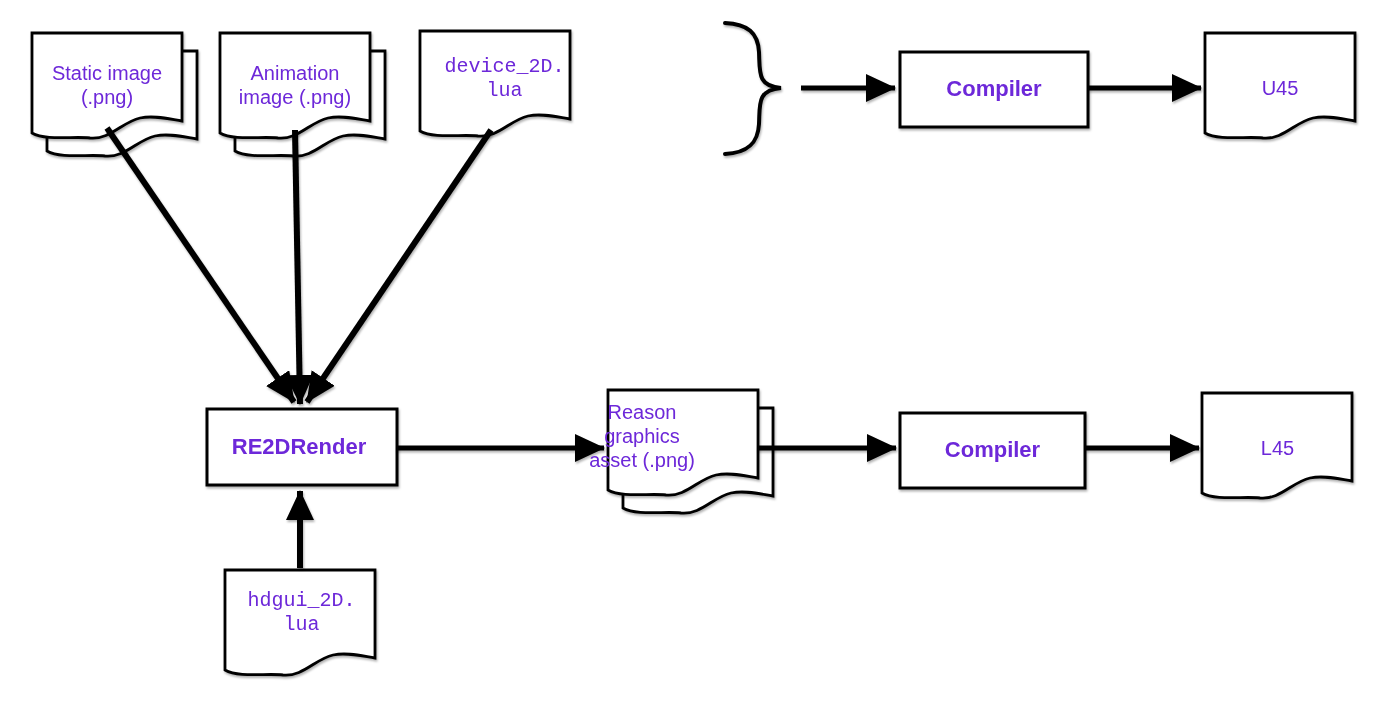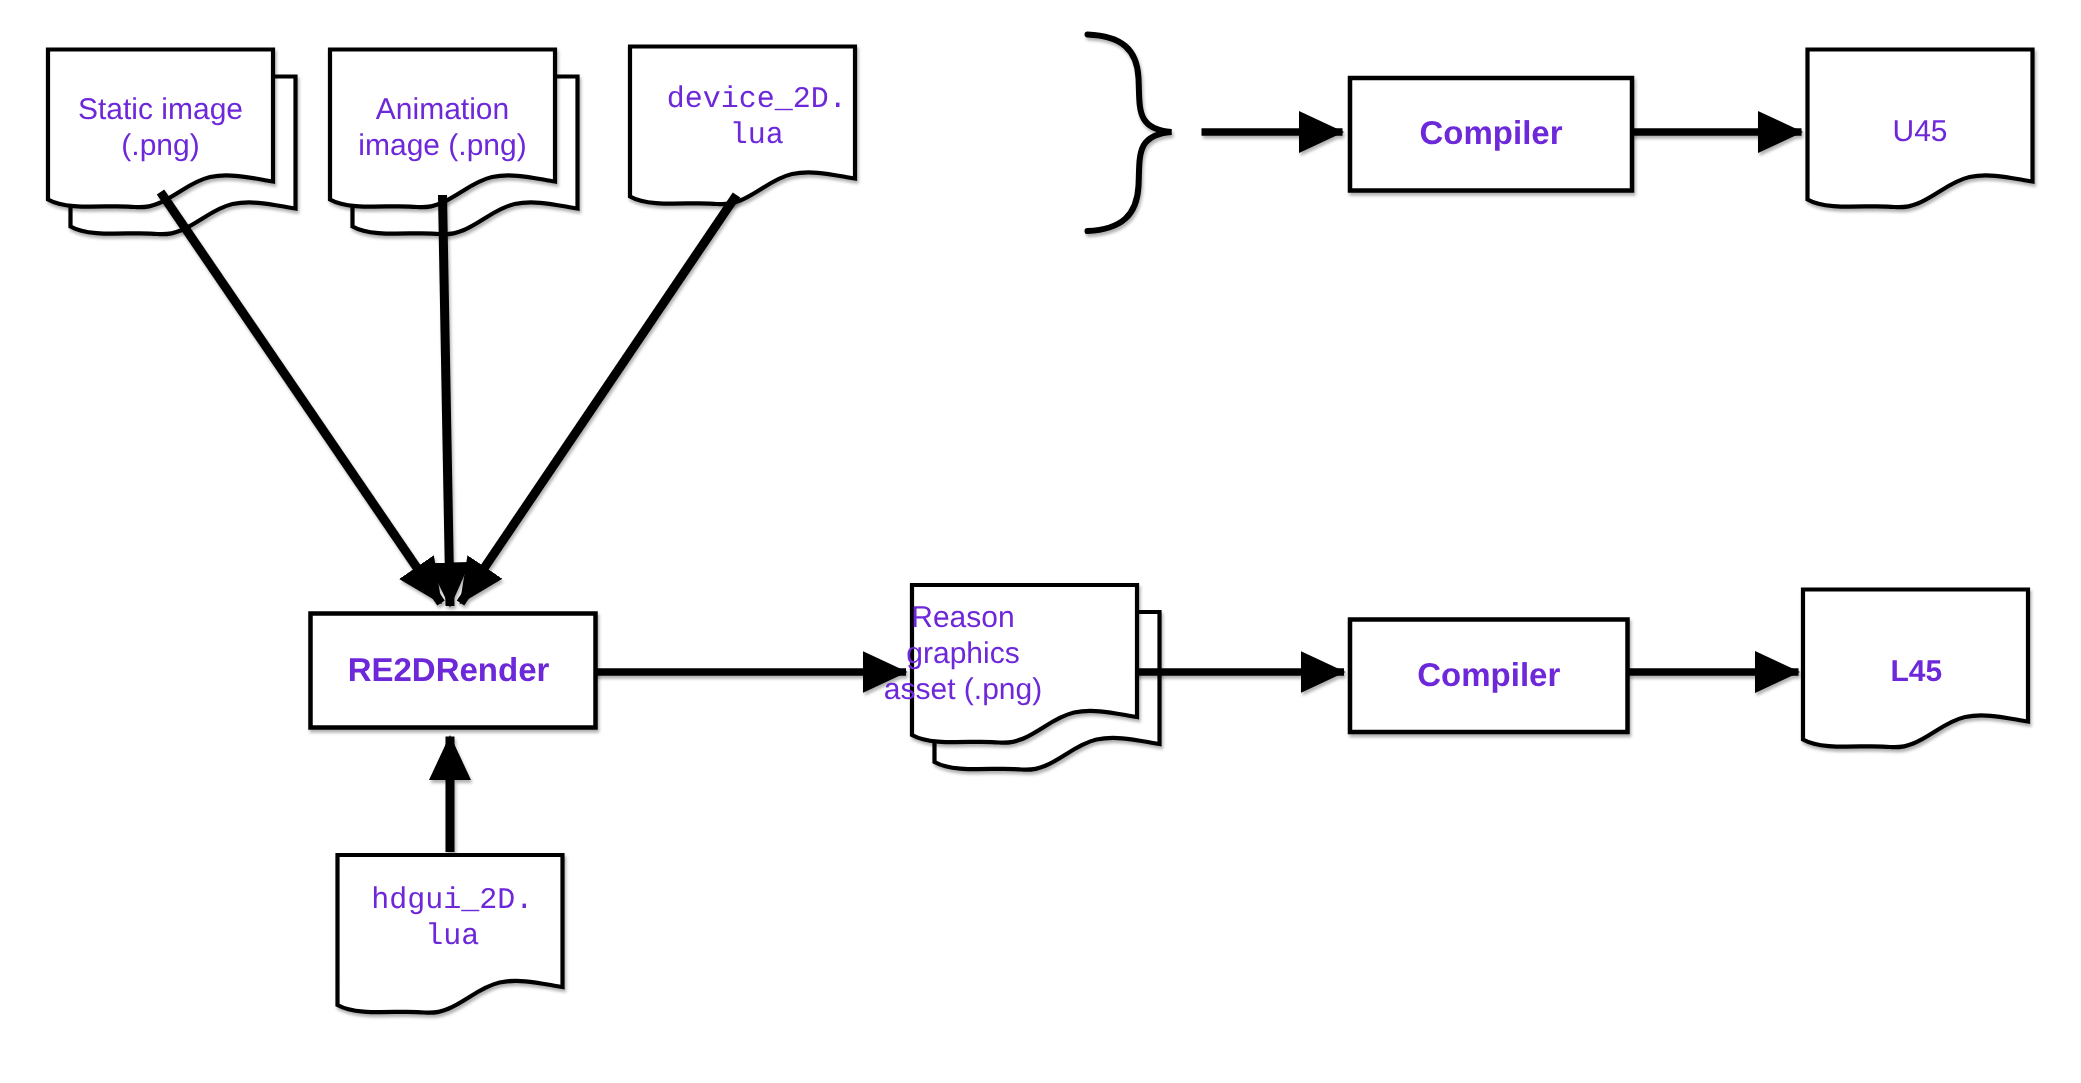--- a/index.html
+++ b/index.html
@@ -105,19 +105,19 @@
 lua</div>
 
   <div class="lbl sans bold" style="left:207px;top:409px;width:184px;height:76px;">RE2DRender</div>
 
   <div class="lbl sans" style="left:580px;top:390px;width:124px;height:92px;">Reason
 graphics
 asset (.png)</div>
 
   <div class="lbl sans bold" style="left:900px;top:413px;width:185px;height:75px;">Compiler</div>
 
-  <div class="lbl sans" style="left:1202px;top:398px;width:151px;height:100px;font-weight:bold;">L45</div>
+  <div class="lbl sans" style="left:1202px;top:398px;width:151px;height:100px;">L45</div>
 
   <div class="lbl sans bold" style="left:900px;top:52px;width:188px;height:75px;">Compiler</div>
 
   <div class="lbl sans" style="left:1205px;top:38px;width:150px;height:100px;text-align:right;">U45</div>
 
 </div>
 
 </body></html>

